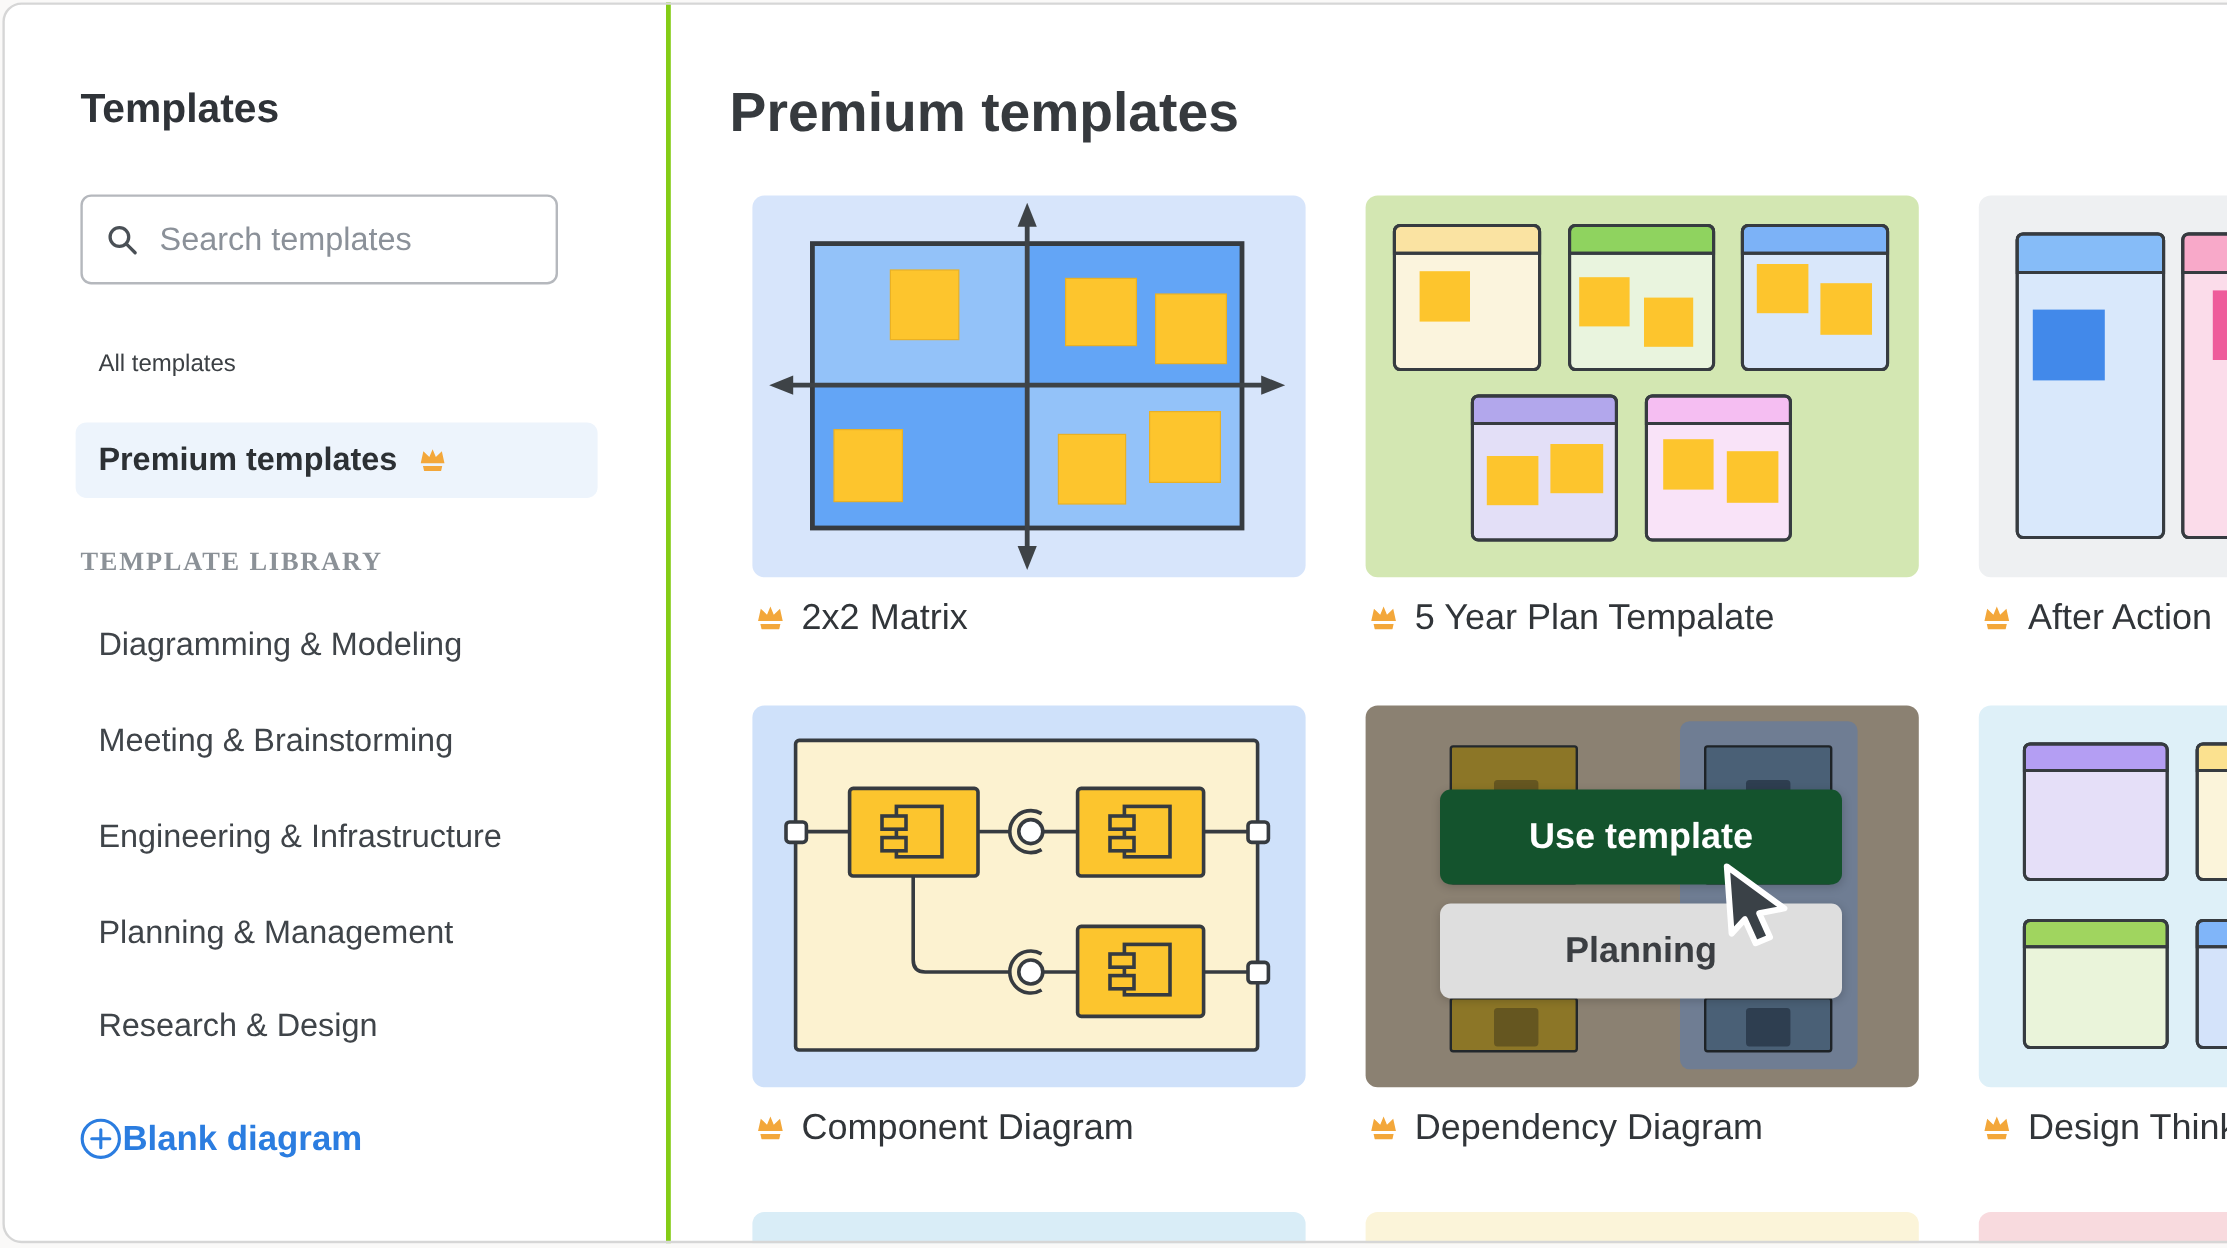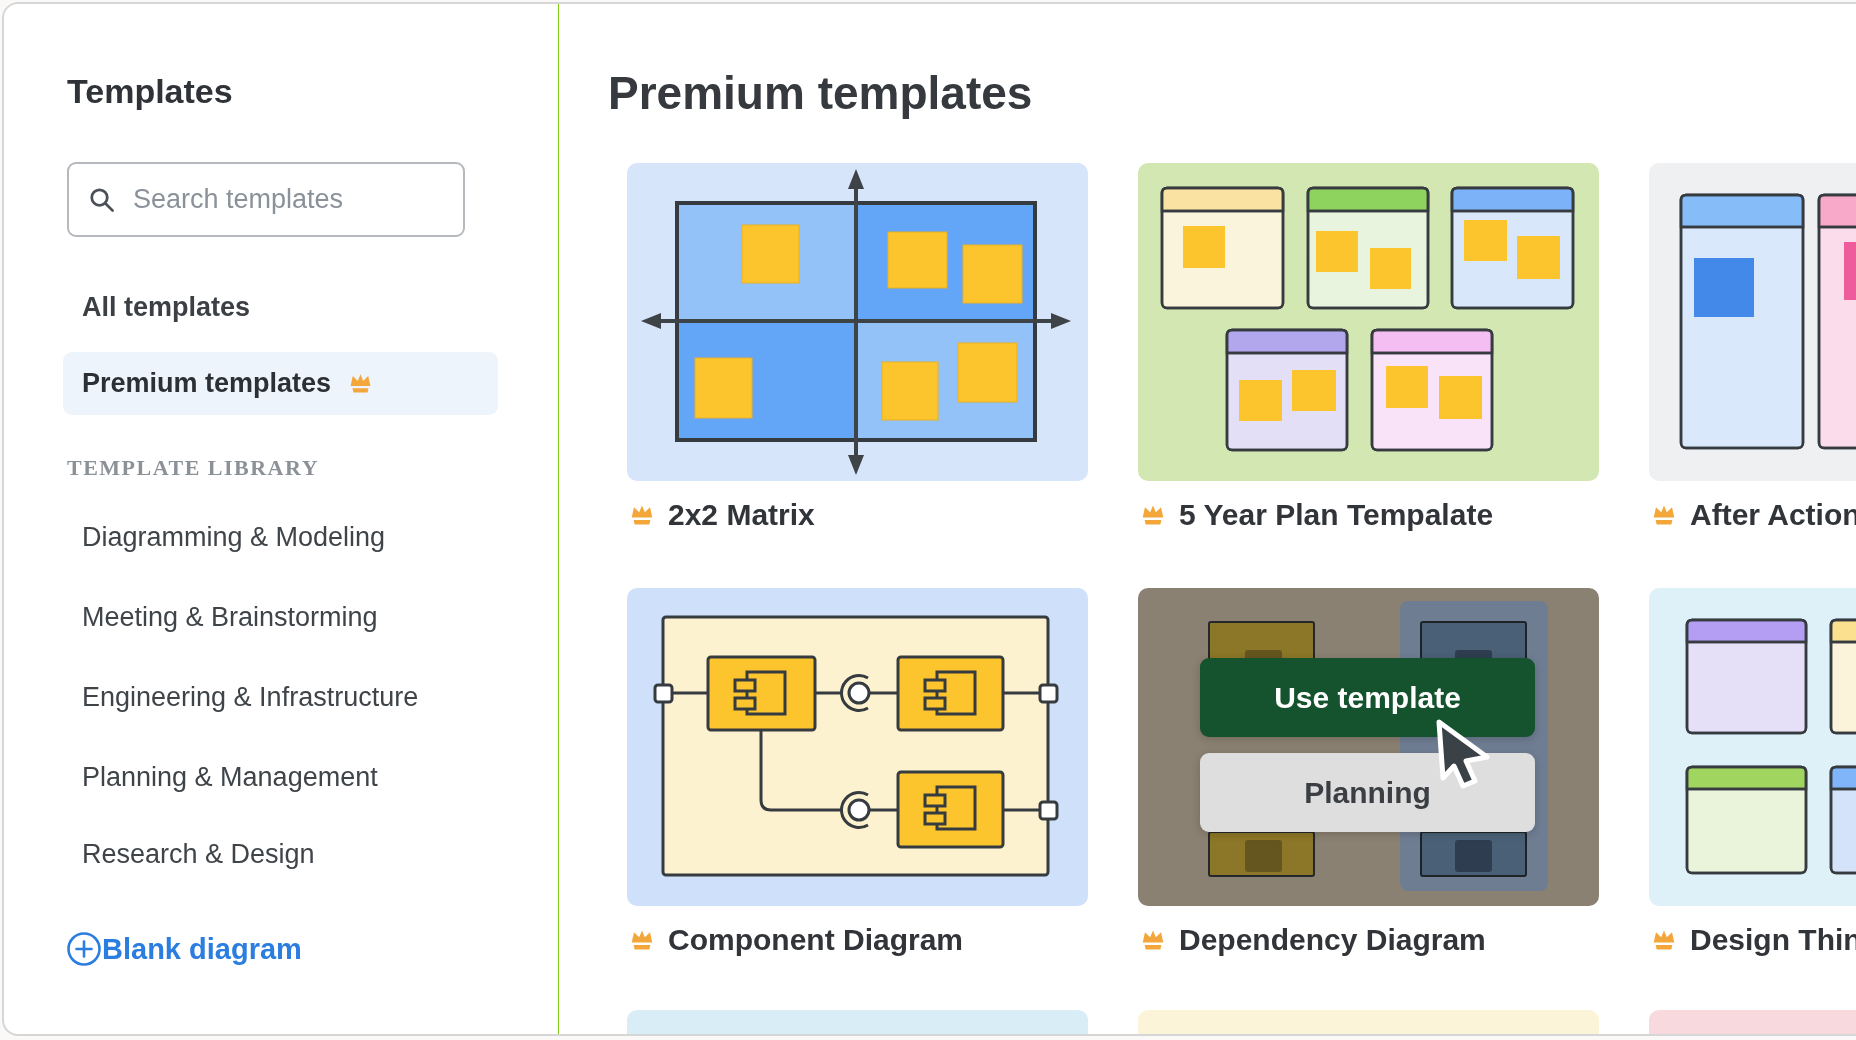--- a/index.html
+++ b/index.html
@@ -2,41 +2,41 @@
 <html><head>
 <meta charset="utf-8">
 <style>
   html,body{margin:0;padding:0;}
   body{font-family:"Liberation Sans", sans-serif; background:#ffffff;}
   .page{position:relative;width:1856px;height:1040px;overflow:hidden;background:#faf9f8;}
   .window-bg{position:absolute;left:2px;top:2px;width:1920px;height:1034px;background:#ffffff;border-radius:16px;}
   .window-border{position:absolute;left:2px;top:2px;width:1920px;height:1034px;border:2px solid #d6d6d6;border-radius:16px;box-sizing:border-box;z-index:60;pointer-events:none;}
   .abs{position:absolute;}
   
-  .sidebar{position:absolute;left:2px;top:2px;width:557px;height:1034px;border-right:1px solid #84cc16;box-sizing:border-box;z-index:2;}
+  .sidebar{position:absolute;left:2px;top:2px;width:557px;height:1034px;border-right:4px solid #84cc16;box-sizing:border-box;z-index:2;}
   .sb-title{left:65px;top:70px;font-size:34px;font-weight:700;color:#2f3338;}
   .search-box{left:65px;top:160px;width:398px;height:75px;border:2px solid #b5b8bd;border-radius:9px;box-sizing:border-box;display:flex;align-items:center;background:#fff;}
   .search-box svg{margin-left:18px;flex:0 0 auto;}
   .search-box input{border:none;outline:none;font-family:"Liberation Sans",sans-serif;font-size:27px;color:#333;margin-left:14px;width:300px;background:transparent;}
   .search-box input::placeholder{color:#8b9199;}
-  .sb-item{font-size:27px;color:#3c4044;cursor:pointer;font-weight:bold;}
+  .sb-item{font-size:20px;color:#3c4044;cursor:pointer;}
   .sb-selected-row{left:61px;top:350px;width:435px;height:63px;background:#edf4fc;border-radius:9px;display:flex;align-items:center;padding-left:19px;box-sizing:border-box;cursor:pointer;}
   .sb-selected-row .lbl{font-size:27px;font-weight:700;color:#2c3034;}
   .sb-section{left:65px;top:453px;font-size:22px;font-weight:700;letter-spacing:1.5px;color:#8b9197;font-family:Liberation Serif, serif;}
   .sb-cat{left:80px;font-size:27px;color:#3f4449;cursor:pointer;}
   .sb-blank{left:64px;top:929px;display:flex;align-items:center;gap:0;cursor:pointer;}
   .sb-blank .lbl{font-size:29px;font-weight:700;color:#2b7de0;}
   
   .heading{left:608px;top:66px;font-size:46px;font-weight:700;color:#363a3e;z-index:3;}
   .thumb{position:absolute;width:461px;height:318px;border-radius:10px;overflow:hidden;cursor:pointer;z-index:3;}
   .thumb svg{position:absolute;left:0;top:0;}
   .dots{background-image:radial-gradient(circle, rgba(71,90,110,0.12) 2px, transparent 2.6px);background-size:25px 25px;background-position:14px 16px;}
   .dots-dark{background-image:radial-gradient(circle, rgba(25,22,12,0.14) 2px, transparent 2.6px);background-size:25px 25px;background-position:14px 16px;}
   .card-label{position:absolute;display:flex;align-items:center;gap:13px;z-index:3;}
-  .card-label .txt{font-size:30px;font-weight:700;color:#313539;white-space:nowrap;}
+  .card-label .txt{font-size:30px;font-weight:400;color:#313539;white-space:nowrap;}
   .crown{width:26px;height:26px;flex:0 0 auto;}
   .strip{position:absolute;width:461px;height:26px;border-radius:10px 10px 0 0;z-index:3;}
   
   .dd-rect{position:absolute;box-sizing:border-box;border-radius:3px;}
   .hover-btn{position:absolute;left:62px;width:335px;height:79px;border-radius:9px;display:flex;align-items:center;justify-content:center;font-size:30px;font-weight:700;cursor:pointer;box-shadow:0 2px 8px rgba(0,0,0,0.18);}
   .btn-use{top:70px;background:#14532d;color:#ffffff;}
   .btn-preview{top:165px;background:#dedede;color:#3b3e42;}
 </style>
 </head>
 <body>

